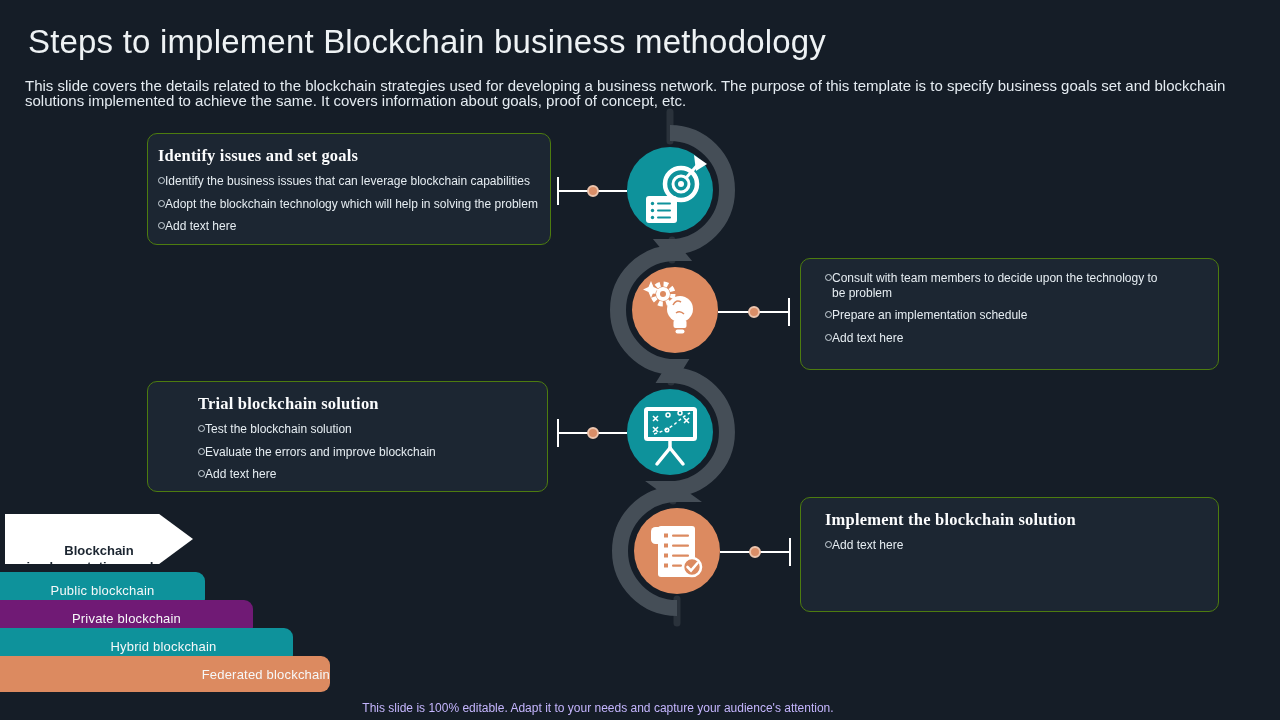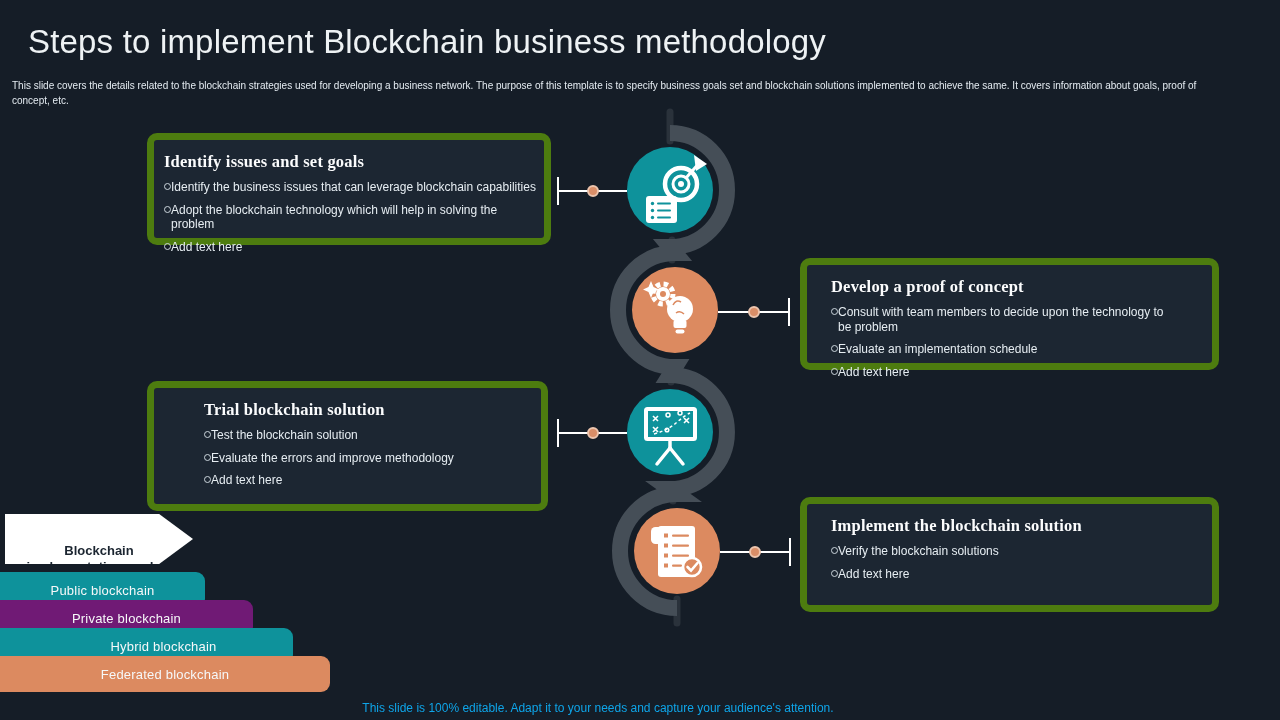--- a/index.html
+++ b/index.html
@@ -12,51 +12,51 @@
   }
   .abs { position: absolute; }
 
   .slide-title {
     left: 28px; top: 22px; width: 1000px;
     font-size: 34px; font-weight: 400; color: #eef2f4;
     letter-spacing: 0.2px;
     transform: scaleX(0.97); transform-origin: left top;
   }
   .slide-desc {
-    left: 12px; top: 79px; width: 1220px;
-    font-size: 10px; line-height: 14.5px; color: #e4ebf1;
+    left: 25px; top: 79px; width: 1220px;
+    font-size: 15px; line-height: 14.5px; color: #e4ebf1;
   }
 
   svg.diagram { left: 0; top: 0; width: 1280px; height: 720px; }
 
   .card {
     position: absolute;
     background: #1c2632;
-    border: 7px solid #4d7c0f;
+    border: 1px solid #4d7c0f;
     border-radius: 10px;
     color: #e9eef2;
   }
   .card h3 {
     font-family: "Liberation Serif", serif;
     font-weight: bold; font-size: 16.5px; color: #fbfcfd;
     margin-bottom: 8px; letter-spacing: 0.2px;
   }
   .card ul { list-style: none; }
   .card li {
     display: flex; align-items: flex-start; 
     font-size: 12px; line-height: 14.5px; margin-bottom: 8px;
     color: #e6edf2;
   }
   .bullet-o {
     flex: 0 0 auto; width: 7px; height: 7px; margin-top: 3px;
     border: 1.3px solid #ccd6dd; border-radius: 50%;
   }
   #card-1 { left: 147px; top: 133px; width: 404px; height: 112px; padding: 12px 6px 8px 10px; }
   #card-2 { left: 800px; top: 258px; width: 419px; height: 112px; padding: 12px 10px 8px 24px; }
-  #card-3 { left: 147px; top: 381px; width: 401px; height: 130px; padding: 12px 10px 8px 50px; }
+  #card-3 { left: 147px; top: 381px; width: 401px; height: 111px; padding: 12px 10px 8px 50px; }
   #card-4 { left: 800px; top: 497px; width: 419px; height: 115px; padding: 12px 10px 20px 24px; }
 
   .chevron-label {
     left: 5px; top: 514px; width: 188px; height: 50px;
     background: #ffffff;
     clip-path: polygon(0 0, 82% 0, 100% 50%, 82% 100%, 0 100%);
     display: flex; align-items: center; justify-content: center;
   }
   .chevron-label span {
     display: block; width: 158px; text-align: center;
@@ -69,21 +69,21 @@
     display: flex; align-items: center; justify-content: center;
     font-size: 13px; color: #f6f8f9; letter-spacing: 0.2px;
   }
   #bar-1 { top: 572px; width: 205px; }
   #bar-2 { top: 600px; width: 253px; }
   #bar-3 { top: 628px; width: 293px; padding-left: 34px; }
   #bar-4 { top: 656px; width: 330px; }
 
   .footer-note {
     left: 0; top: 701px; width: 1196px;
-    text-align: center; font-size: 12px; color: #0ea5e9;
+    text-align: center; font-size: 12px; color: #c4b5fd;
   }
 </style>
 </head>
 <body>
 
 <h1 class="abs slide-title">Steps to implement Blockchain business methodology</h1>
 <p class="abs slide-desc">This slide covers the details related to the blockchain strategies used for developing a business network. The purpose of this template is to specify business goals set and blockchain solutions implemented to achieve the same. It covers information about goals, proof of concept, etc.</p>
 
 <svg class="abs diagram" viewBox="0 0 1280 720" xmlns="http://www.w3.org/2000/svg">
 
@@ -200,78 +200,73 @@
         <span>Adopt the blockchain technology which will help in solving the problem</span>
       </li>
     <li>
         <span class="bullet-o"></span>
         <span>Add text here</span>
       </li>
   </ul>
 </div>
 
 <div class="card" id="card-2">
-  <h3>Develop a proof of concept</h3>
   <ul>
     <li>
         <span class="bullet-o"></span>
         <span style="max-width:330px;display:inline-block;">Consult with team members to decide upon the technology to be problem</span>
       </li>
     <li>
         <span class="bullet-o"></span>
-        <span>Evaluate an implementation schedule</span>
+        <span>Prepare an implementation schedule</span>
       </li>
     <li>
         <span class="bullet-o"></span>
         <span>Add text here</span>
       </li>
   </ul>
 </div>
 
 <div class="card" id="card-3">
   <h3>Trial blockchain solution</h3>
   <ul>
     <li>
         <span class="bullet-o"></span>
         <span>Test the blockchain solution</span>
       </li>
     <li>
         <span class="bullet-o"></span>
-        <span>Evaluate the errors and improve methodology</span>
+        <span>Evaluate the errors and improve blockchain</span>
       </li>
     <li>
         <span class="bullet-o"></span>
         <span>Add text here</span>
       </li>
   </ul>
 </div>
 
 <div class="card" id="card-4">
   <h3>Implement the blockchain solution</h3>
   <ul>
     <li>
         <span class="bullet-o"></span>
-        <span>Verify the blockchain solutions</span>
-      </li>
-    <li>
-        <span class="bullet-o"></span>
         <span>Add text here</span>
       </li>
   </ul>
 </div>
 
 <div class="abs chevron-label">
   <span>Blockchain implementation models</span>
 </div>
 <div class="model-bar" id="bar-1" style="background-color: rgb(14, 146, 155);">
     <span>Public blockchain</span>
   </div>
 <div class="model-bar" id="bar-2" style="background-color: #701a75;">
     <span>Private blockchain</span>
   </div>
 <div class="model-bar" id="bar-3" style="background-color: rgb(14, 146, 155);">
     <span>Hybrid blockchain</span>
   </div>
-<div class="model-bar" id="bar-4" style="background-color: rgb(220, 138, 96);">
+<div class="model-bar" id="bar-4" style="background-color: rgb(220, 138, 96); justify-content: flex-end;">
     <span>Federated blockchain</span>
   </div>
 
 <p class="abs footer-note">This slide is 100% editable. Adapt it to your needs and capture your audience's attention.</p>
 
 </body></html>

